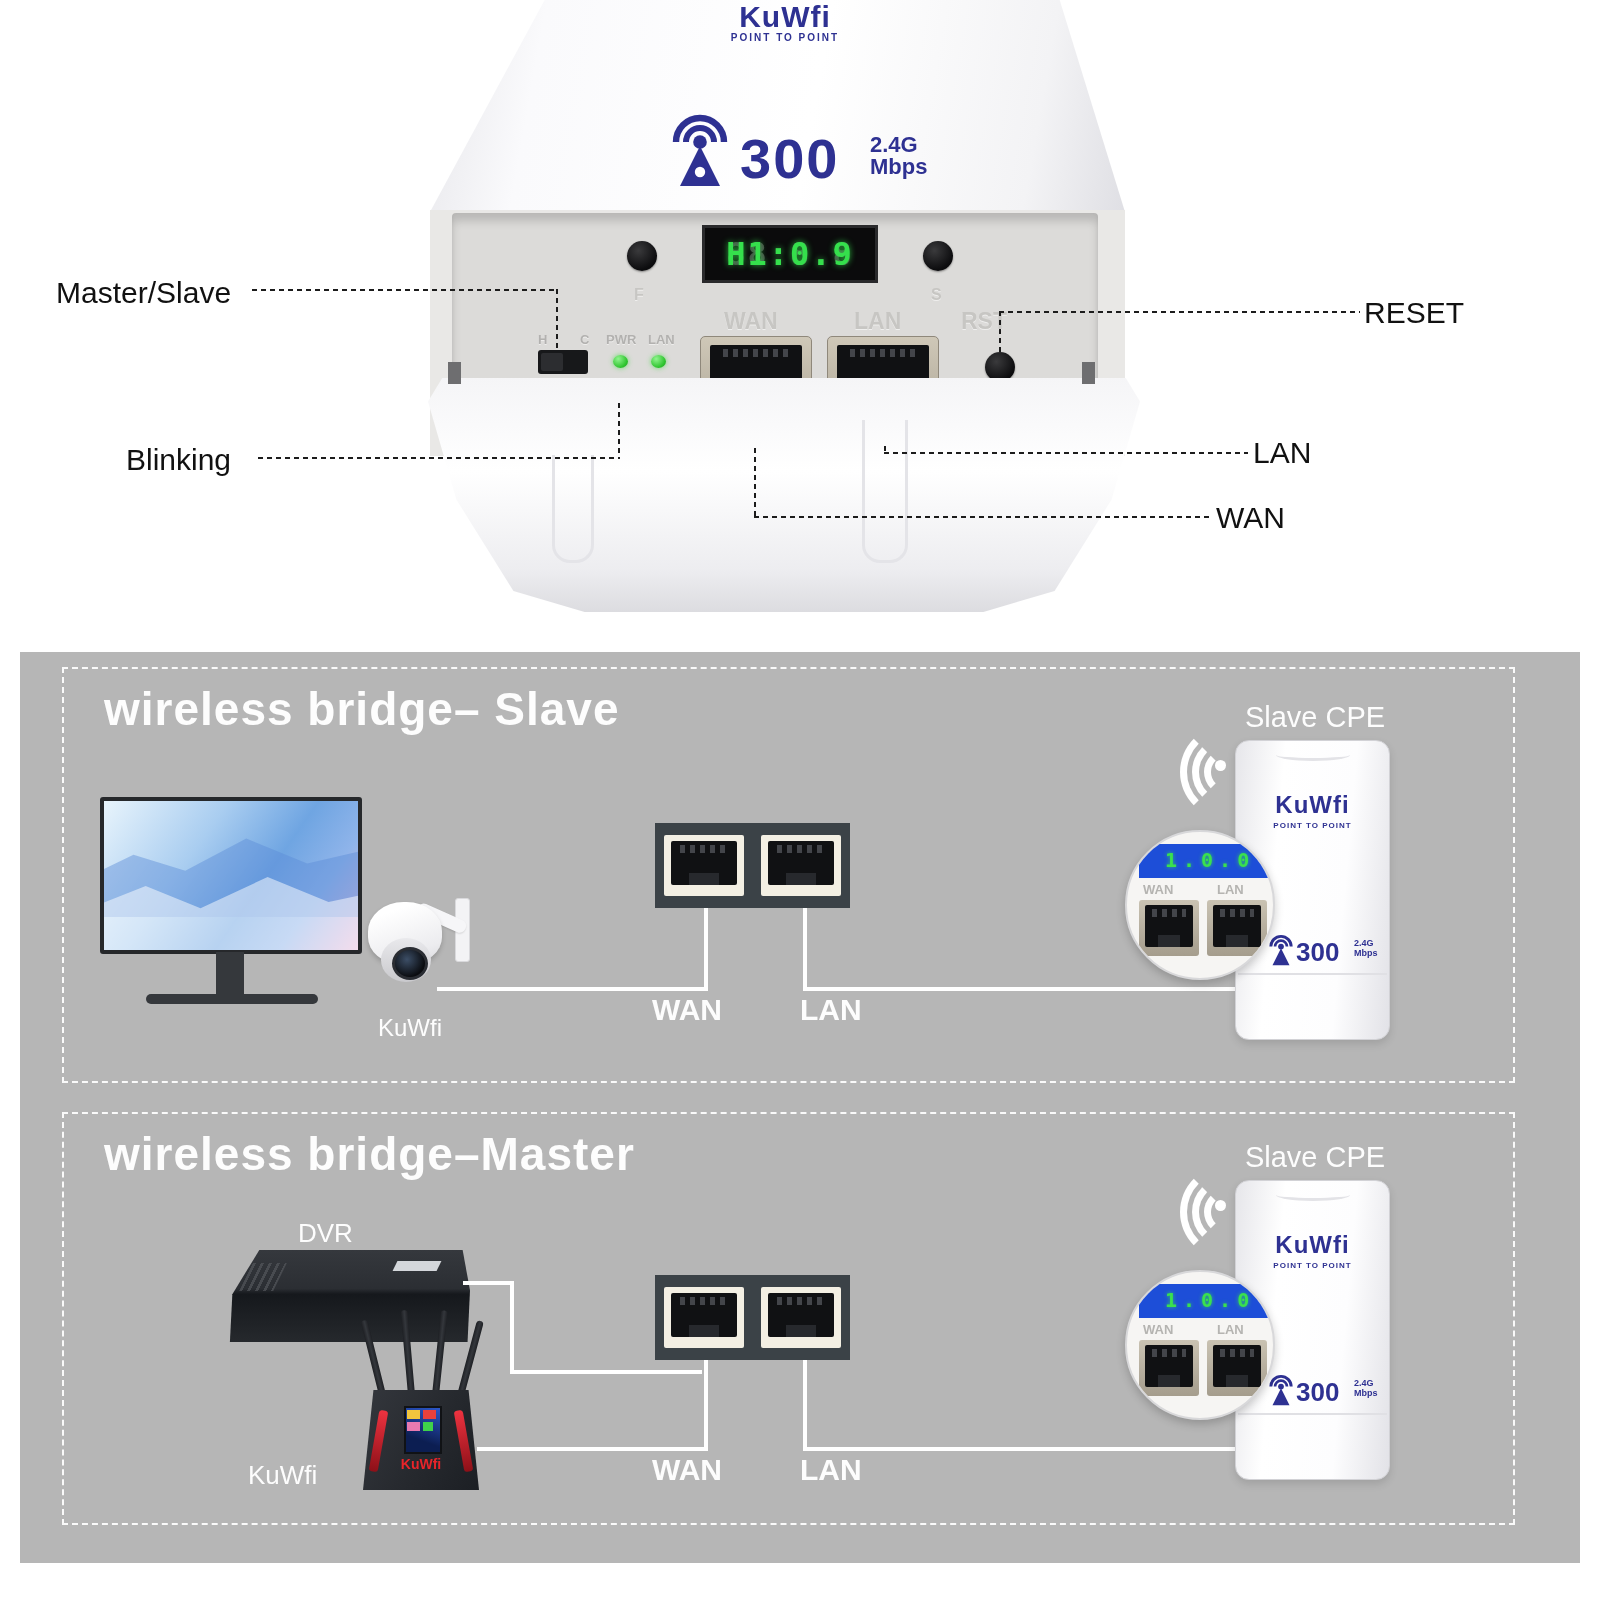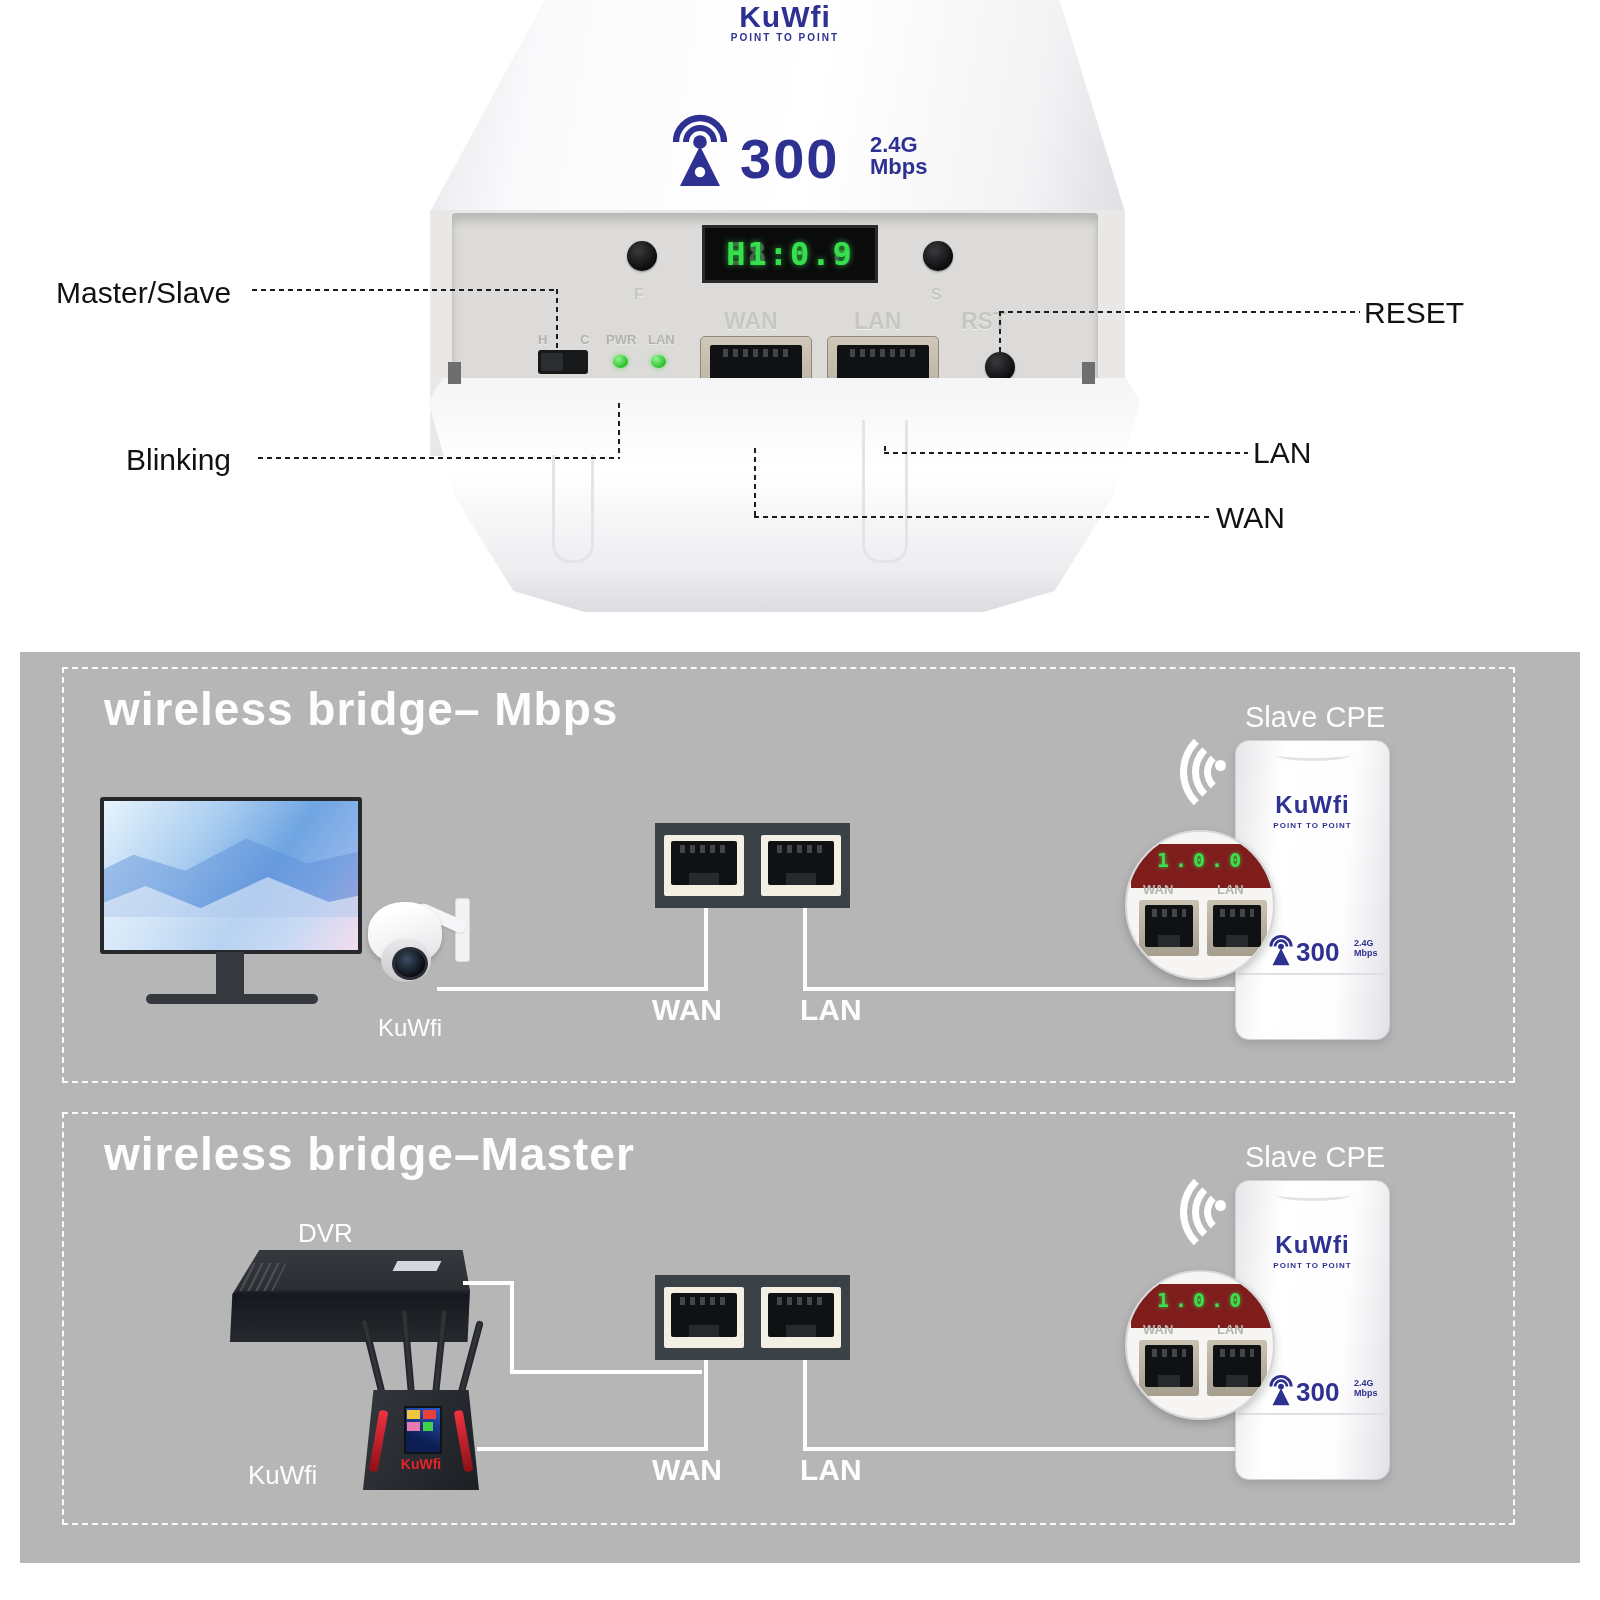--- a/index.html
+++ b/index.html
@@ -116,21 +116,21 @@
   .cpe .topnotch{position:absolute;left:40px;top:8px;width:74px;height:9px;border-bottom:3px solid #e3e3e7;border-radius:50%;}
   .cpe .cbrand{position:absolute;left:0;top:50px;width:100%;text-align:center;font-size:24px;font-weight:bold;letter-spacing:1px;}
   .cpe .ctag{position:absolute;left:0;top:80px;width:100%;text-align:center;font-size:8px;font-weight:bold;letter-spacing:1px;}
   .cpe .clogo{position:absolute;left:28px;top:192px;width:110px;height:34px;}
   .cpe .clogo .num{position:absolute;left:32px;top:4px;font-size:26px;font-weight:bold;}
   .cpe .clogo .bd{position:absolute;left:90px;top:5px;font-size:9px;font-weight:bold;}
   .cpe .clogo .un{position:absolute;left:90px;top:15px;font-size:9px;font-weight:bold;}
   .cpe .divline{position:absolute;left:2px;top:232px;width:149px;height:2px;background:#e0e0e4;}
   .cpe .inset{position:absolute;left:50px;top:135px;width:150px;height:150px;border-radius:50%;background:#f6f5f3;
     border:2px solid #d8d8da;box-shadow:0 4px 10px rgba(0,0,0,.2);overflow:hidden;box-sizing:border-box;}
-  .cpe .strip{position:absolute;left:4px;top:12px;width:100%;height:44px;background:#7f1d1d;}
+  .cpe .strip{position:absolute;left:12px;top:12px;width:100%;height:34px;background:#1d4ed8;}
   .cpe .strip span{position:absolute;left:26px;top:4px;color:#3ae04e;font-family:"DejaVu Sans Mono",monospace;
     font-weight:bold;font-size:20px;letter-spacing:6px;text-shadow:0 0 4px rgba(58,224,78,.8);}
   .cpe .iwan{position:absolute;left:16px;top:50px;color:#b5b4b1;font-size:13px;font-weight:bold;}
   .cpe .ilan{position:absolute;left:90px;top:50px;color:#b5b4b1;font-size:13px;font-weight:bold;}
   .cpe .iport{position:absolute;top:68px;width:60px;height:56px;background:linear-gradient(180deg,#c9c2b2,#a59d8d);border-radius:3px;}
   .cpe .iport .rj45j{left:6px;top:5px;width:48px;height:42px;}
 </style>
 </head>
 <body>
 
@@ -211,21 +211,21 @@
   <div class="dv" style="left:884px;top:446px;height:8px"></div>
   <div class="dh" style="left:884px;top:452px;width:364px"></div>
 
   <div class="callout" style="left:1216px;top:501px">WAN</div>
   <div class="dv" style="left:754px;top:448px;height:70px"></div>
   <div class="dh" style="left:754px;top:516px;width:458px"></div>
 
   <div class="gray-bg"></div>
 
   <div class="panel" style="top:667px;height:416px"></div>
-  <div class="ptitle" style="left:104px;top:682px">wireless bridge– Mbps</div>
+  <div class="ptitle" style="left:104px;top:682px">wireless bridge– Slave</div>
 
   <div class="monitor-scr">
     <div class="mt1"></div>
     <div class="mt2"></div>
   </div>
   <div class="monitor-neck"></div>
   <div class="monitor-base"></div>
 
   <div class="cam-plate"></div>
   <div class="cam-arm"></div>

